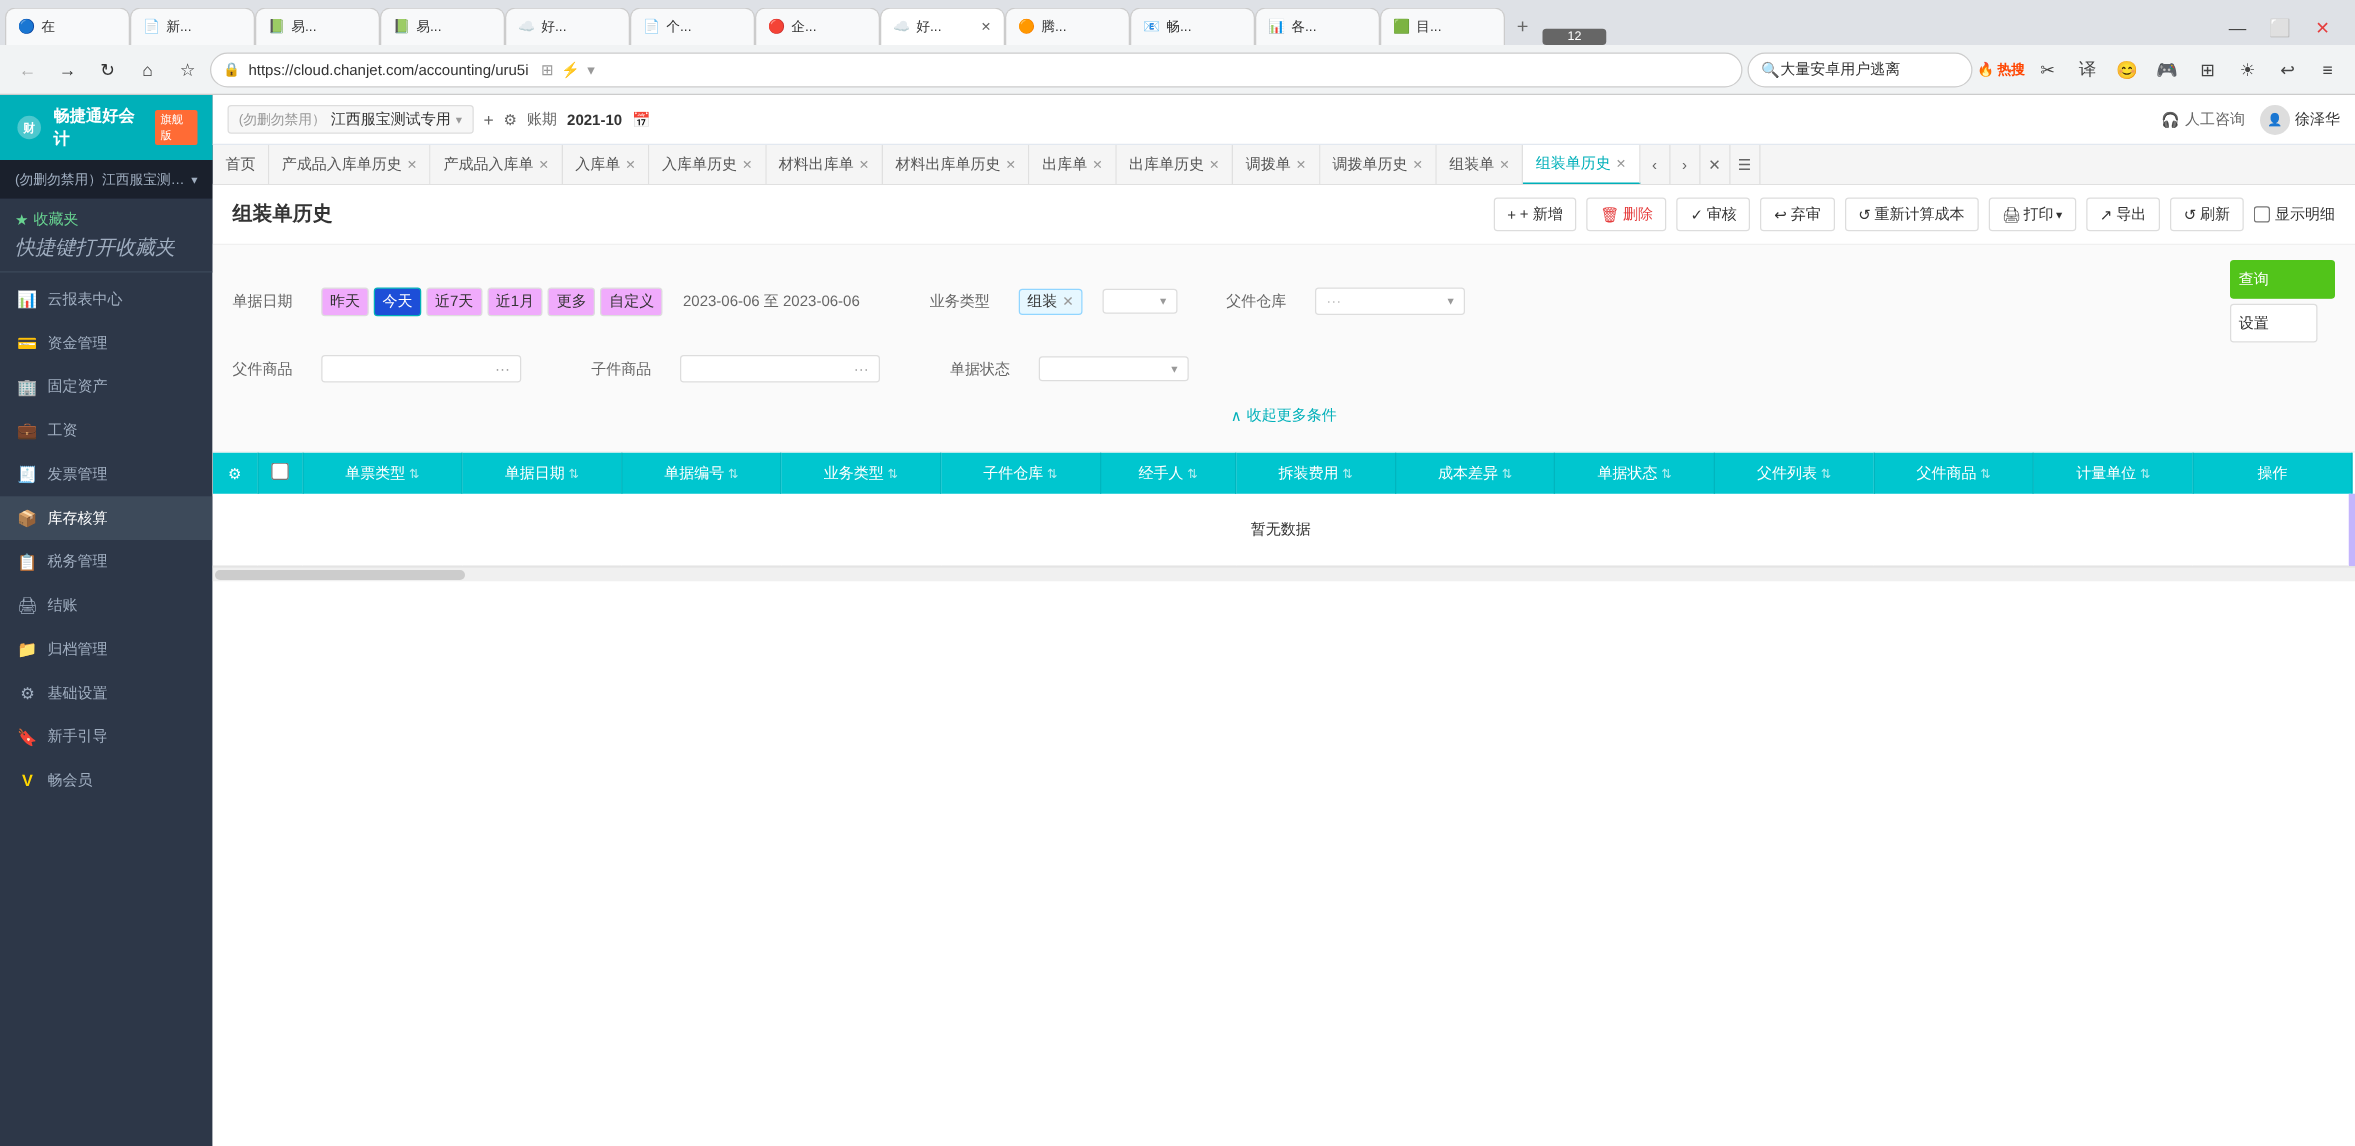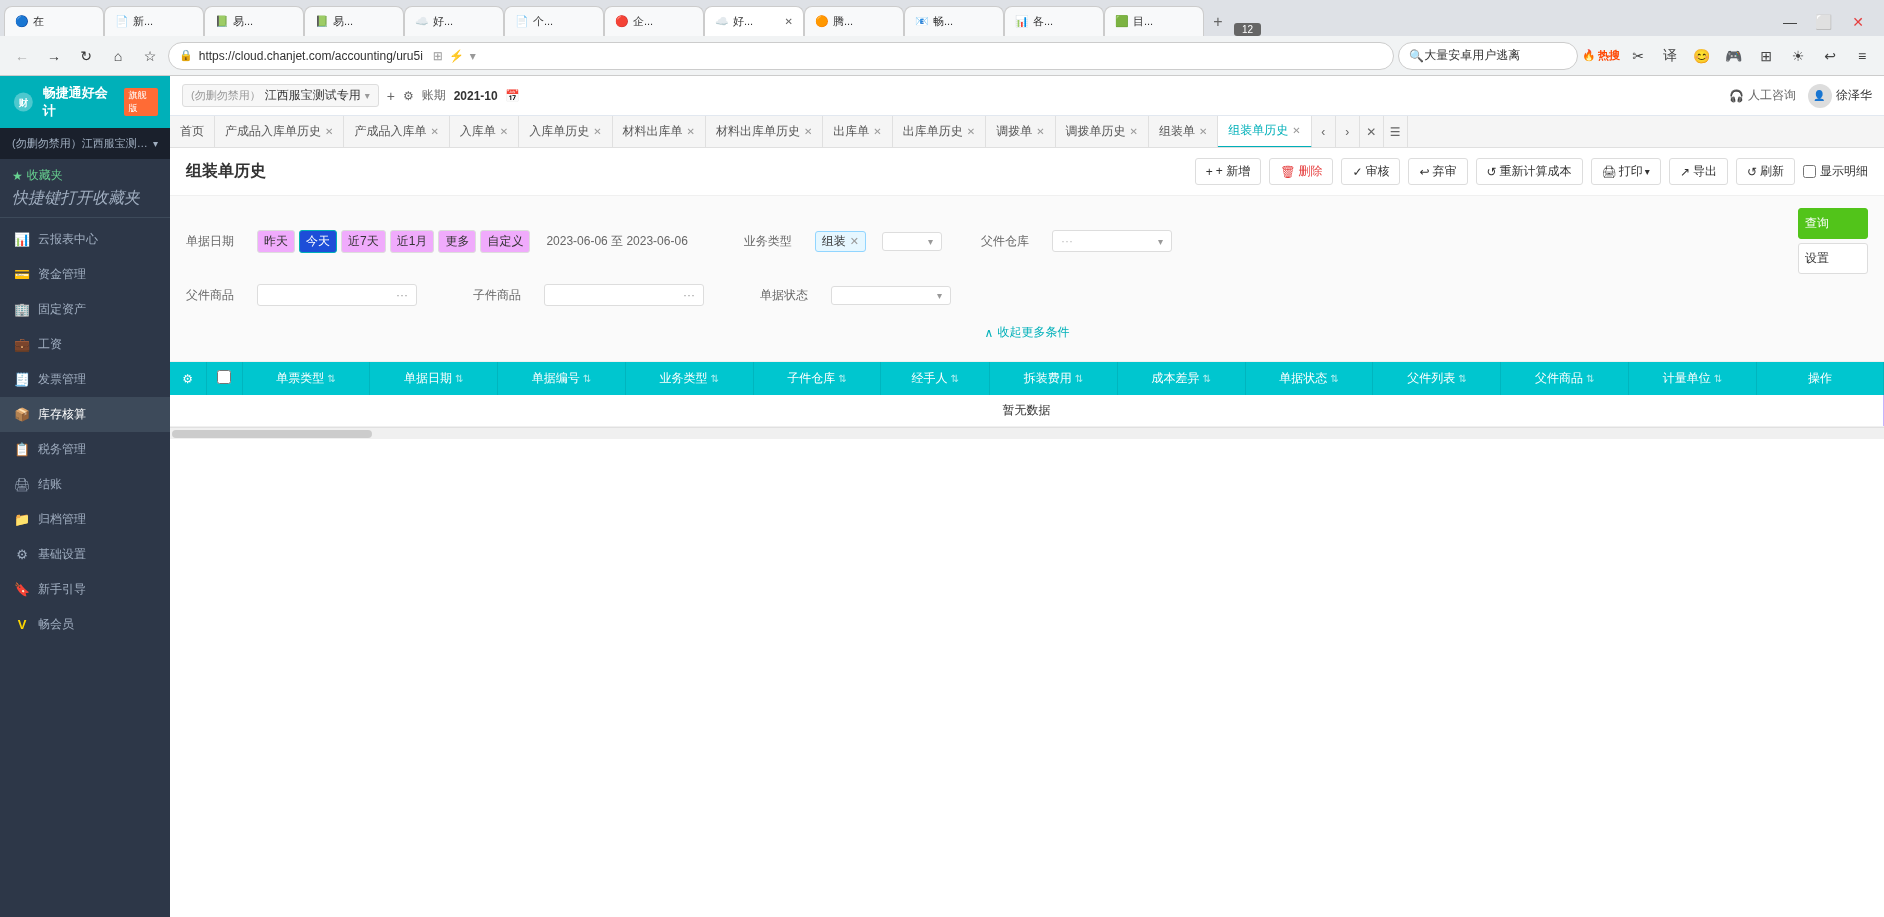--- a/index.html
+++ b/index.html
@@ -7,21 +7,21 @@
 
     
     .browser-chrome { background: #dee1e6; width: 1884px; }
     .browser-tabs { display: flex; align-items: flex-end; height: 36px; background: #dee1e6; padding: 0 4px; overflow: hidden; }
     .browser-tab { display: flex; align-items: center; height: 30px; padding: 0 10px; background: #f8f9fa; border-radius: 8px 8px 0 0; border: 1px solid #ccc; border-bottom: none; font-size: 11px; color: #333; min-width: 100px; max-width: 140px; gap: 4px; position: relative; cursor: pointer; }
     .browser-tab.active { background: #fff; z-index: 2; }
     .browser-tab-icon { width: 14px; height: 14px; flex-shrink: 0; }
     .browser-tab-label { overflow: hidden; text-overflow: ellipsis; white-space: nowrap; flex: 1; }
     .browser-tab-close { font-size: 10px; color: #666; cursor: pointer; }
     .browser-tab-new { width: 28px; height: 28px; display: flex; align-items: center; justify-content: center; font-size: 16px; color: #666; cursor: pointer; }
-    .browser-tab-count { background: #666; color: #fff; border-radius: 3px; padding: 1px 8px; font-size: 10px; margin-left: 2px; }
+    .browser-tab-count { background: #666; color: #fff; border-radius: 3px; padding: 1px 20px; font-size: 10px; margin-left: 2px; }
 
     .browser-toolbar { display: flex; align-items: center; height: 40px; background: #f1f3f4; padding: 0 8px; gap: 4px; border-bottom: 1px solid #ccc; }
     .browser-nav-btn { width: 28px; height: 28px; display: flex; align-items: center; justify-content: center; border-radius: 50%; cursor: pointer; color: #333; font-size: 14px; }
     .browser-nav-btn.disabled { color: #aaa; cursor: default; }
     .browser-address-bar { flex: 1; height: 28px; border-radius: 14px; background: #fff; border: 1px solid #ccc; display: flex; align-items: center; padding: 0 10px; gap: 6px; font-size: 12px; color: #333; }
     .browser-address-bar .lock-icon { color: #1a73e8; font-size: 11px; }
     .browser-search-box { width: 180px; height: 28px; border-radius: 14px; background: #fff; border: 1px solid #ccc; display: flex; align-items: center; padding: 0 10px; font-size: 12px; color: #333; }
     .browser-tool-icon { width: 28px; height: 28px; display: flex; align-items: center; justify-content: center; cursor: pointer; font-size: 14px; color: #444; border-radius: 4px; }
     .hot-search { color: #ff4500; font-weight: bold; font-size: 11px; display: flex; align-items: center; gap: 2px; }
     .hot-icon { color: #ff6600; }
@@ -95,21 +95,21 @@
     .filter-input { border: 1px solid #ddd; border-radius: 3px; background: #fff; padding: 3px 8px; min-width: 160px; font-size: 12px; color: #333; display: flex; align-items: center; gap: 4px; }
     .filter-input-dots { color: #999; margin-left: auto; cursor: pointer; }
     .collapse-btn { display: flex; align-items: center; gap: 4px; color: #00b0b9; cursor: pointer; font-size: 12px; }
 
     
     .table-area { overflow: auto; }
     .data-table { width: 100%; border-collapse: collapse; }
     .data-table th { background: #00c6cf; color: #fff; font-size: 12px; font-weight: normal; padding: 8px 10px; text-align: center; border-right: 1px solid #00b5be; white-space: nowrap; cursor: pointer; }
     .data-table th .sort-icon { color: rgba(255,255,255,0.7); font-size: 10px; }
     .data-table th .th-content { display: flex; align-items: center; justify-content: center; gap: 3px; }
-    .data-table td { border-bottom: 1px solid #f0f0f0; border-right: 1px solid #c4b5fd; padding: 7px 10px; font-size: 12px; color: #333; text-align: center; }
+    .data-table td { border-bottom: 1px solid #f0f0f0; border-right: 5px solid #c4b5fd; padding: 20px 10px; font-size: 12px; color: #333; text-align: center; }
     .th-settings { background: #00c6cf; width: 36px; text-align: center; }
     .th-checkbox { background: #00c6cf; width: 36px; text-align: center; }
     .checkbox-el { width: 14px; height: 14px; cursor: pointer; }
     .table-empty { text-align: center; padding: 40px; color: #999; font-size: 13px; }
 
     
     .collapse-row { display: flex; justify-content: center; padding: 8px 0; }
 
     
     .horizontal-scrollbar { height: 12px; background: #f0f0f0; border-top: 1px solid #e0e0e0; display: flex; align-items: center; padding: 0 2px; }
@@ -445,21 +445,21 @@
             <span class="filter-dropdown-arrow">▾</span>
           </div>
 
           <span class="filter-label" style="margin-left:23px;">父件仓库</span>
           <div class="filter-dropdown">
             <span style="color:#bbb;">···</span>
             <span class="filter-dropdown-arrow">▾</span>
           </div>
 
           <div style="margin-left:auto; display:flex; flex-direction:column; gap:4px;">
-            <button class="action-btn action-btn-green" style="width:70px; padding:6px;">查询</button>
+            <button class="action-btn action-btn-green" style="width:84px; padding:6px;">查询</button>
             <button class="action-btn" style="width:70px; padding:6px;">设置</button>
           </div>
         </div>
 
         <div class="filter-row">
           <span class="filter-label">父件商品</span>
           <div class="filter-input">
             <span class="filter-input-dots">···</span>
           </div>
 

